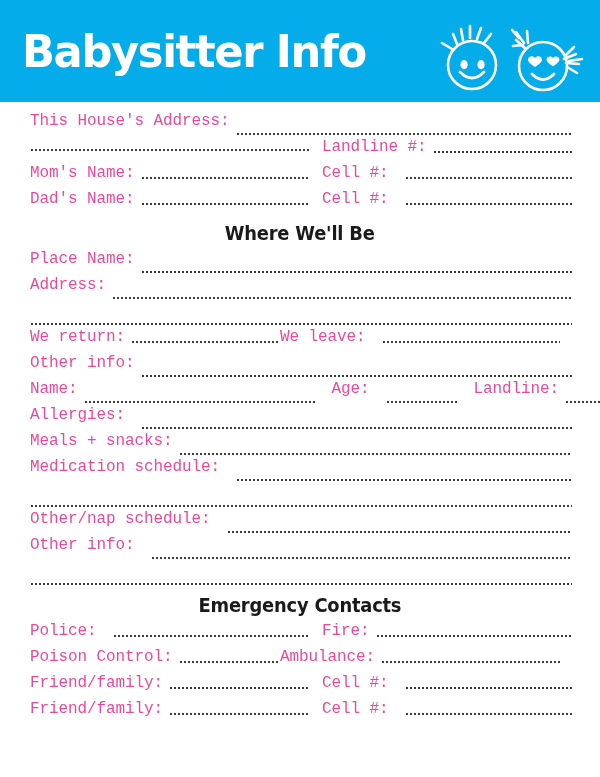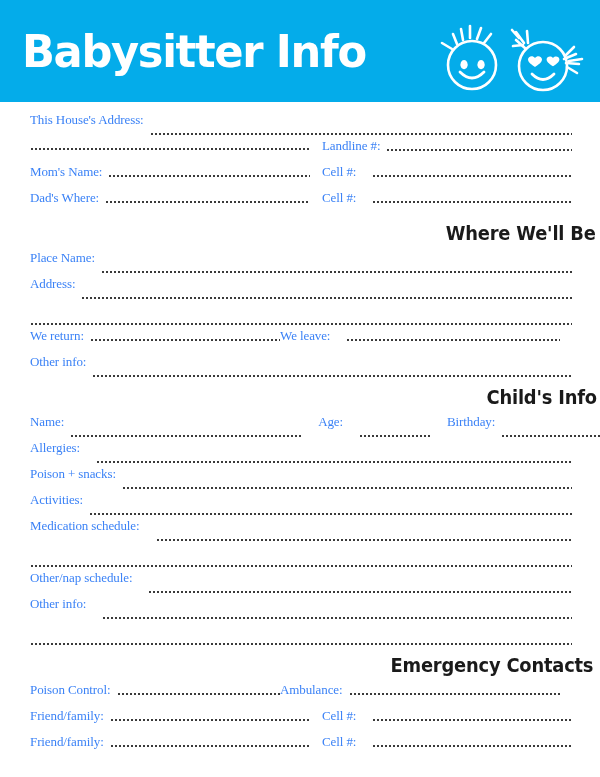--- a/index.html
+++ b/index.html
@@ -63,35 +63,35 @@
     letter-spacing: -0.2px;
     color: #1a1a1a;
     margin: 0;
     padding: 0;
     transform: scaleX(0.94);
   }
   .heading-row {
     height: 34px;
     display: flex;
     align-items: center;
-    justify-content: flex-end;
+    justify-content: center;
   }
 
   
   .row {
     display: flex;
     align-items: baseline;
     height: 26px;
     padding: 0 28px 0 30px;
     box-sizing: border-box;
   }
   .label {
-    font-family: Liberation Serif, serif;
-    font-size: 13px;
-    color: #3b82f6;
+    font-family: Liberation Mono, monospace;
+    font-size: 16px;
+    color: #ec4899;
     white-space: nowrap;
     flex: 0 0 auto;
     letter-spacing: -0.1px;
   }
   .label.pad-r { padding-right: 6px; }
 
   
   .dots {
     flex: 1 1 auto;
     align-self: flex-end;
@@ -200,21 +200,21 @@
       </span>
       <span class="col right">
         <span class="label pad-r">Cell #:</span>
         <span class="gap-sm"></span>
         <span class="dots"></span>
       </span>
     </div>
 
     <div class="row">
       <span class="col left">
-        <span class="label pad-r">Dad's Where:</span>
+        <span class="label pad-r">Dad's Name:</span>
         <span class="dots"></span>
       </span>
       <span class="col right">
         <span class="label pad-r">Cell #:</span>
         <span class="gap-sm"></span>
         <span class="dots"></span>
       </span>
     </div>
 
     <div class="heading-row">
@@ -245,51 +245,44 @@
         <span class="gap-sm"></span>
         <span class="dots"></span>
       </span>
     </div>
 
     <div class="row">
       <span class="label pad-r">Other info:</span>
       <span class="dots"></span>
     </div>
 
-    <div class="heading-row">
-      <div class="section-heading">Child's Info</div>
-    </div>
 
     <div class="row">
       <span class="label pad-r">Name:</span>
       <span class="dots fixed-xl"></span>
       <span class="gap-md"></span>
       <span class="label pad-r">Age:</span>
       <span class="gap-sm"></span>
       <span class="dots fixed-sm"></span>
       <span class="gap-md"></span>
-      <span class="label pad-r">Birthday:</span>
+      <span class="label pad-r">Landline:</span>
       <span class="dots fixed-md"></span>
     </div>
 
     <div class="row">
       <span class="label pad-r">Allergies:</span>
       <span class="gap-sm"></span>
       <span class="dots"></span>
     </div>
 
     <div class="row">
-      <span class="label pad-r">Poison + snacks:</span>
-      <span class="dots"></span>
-    </div>
-
-    <div class="row">
-      <span class="label pad-r">Activities:</span>
-      <span class="dots"></span>
-    </div>
+      <span class="label pad-r">Meals + snacks:</span>
+      <span class="dots"></span>
+    </div>
+
 
     <div class="row">
       <span class="label pad-r">Medication schedule:</span>
       <span class="gap-sm"></span>
       <span class="dots"></span>
     </div>
 
     <div class="row cont">
       <span class="dots"></span>
     </div>
@@ -307,20 +300,31 @@
     </div>
 
     <div class="row cont">
       <span class="dots"></span>
     </div>
 
     <div class="heading-row">
       <div class="section-heading">Emergency Contacts</div>
     </div>
 
+    <div class="row">
+      <span class="col left">
+        <span class="label pad-r">Police:</span>
+        <span class="gap-sm"></span>
+        <span class="dots"></span>
+      </span>
+      <span class="col right">
+        <span class="label pad-r">Fire:</span>
+        <span class="dots"></span>
+      </span>
+    </div>
 
     <div class="row">
       <span class="col right">
         <span class="label pad-r">Poison Control:</span>
         <span class="dots"></span>
       </span>
       <span class="col left">
         <span class="label pad-r">Ambulance:</span>
         <span class="dots"></span>
       </span>

